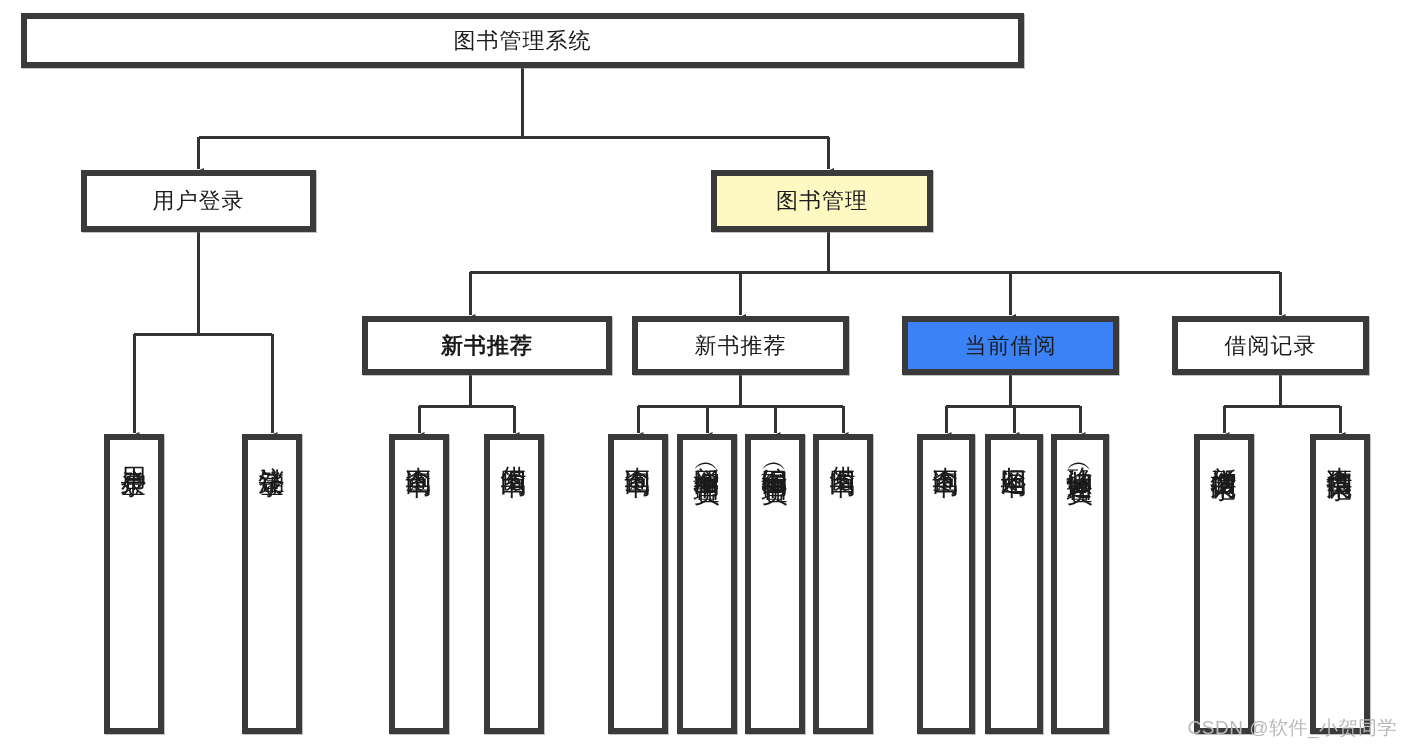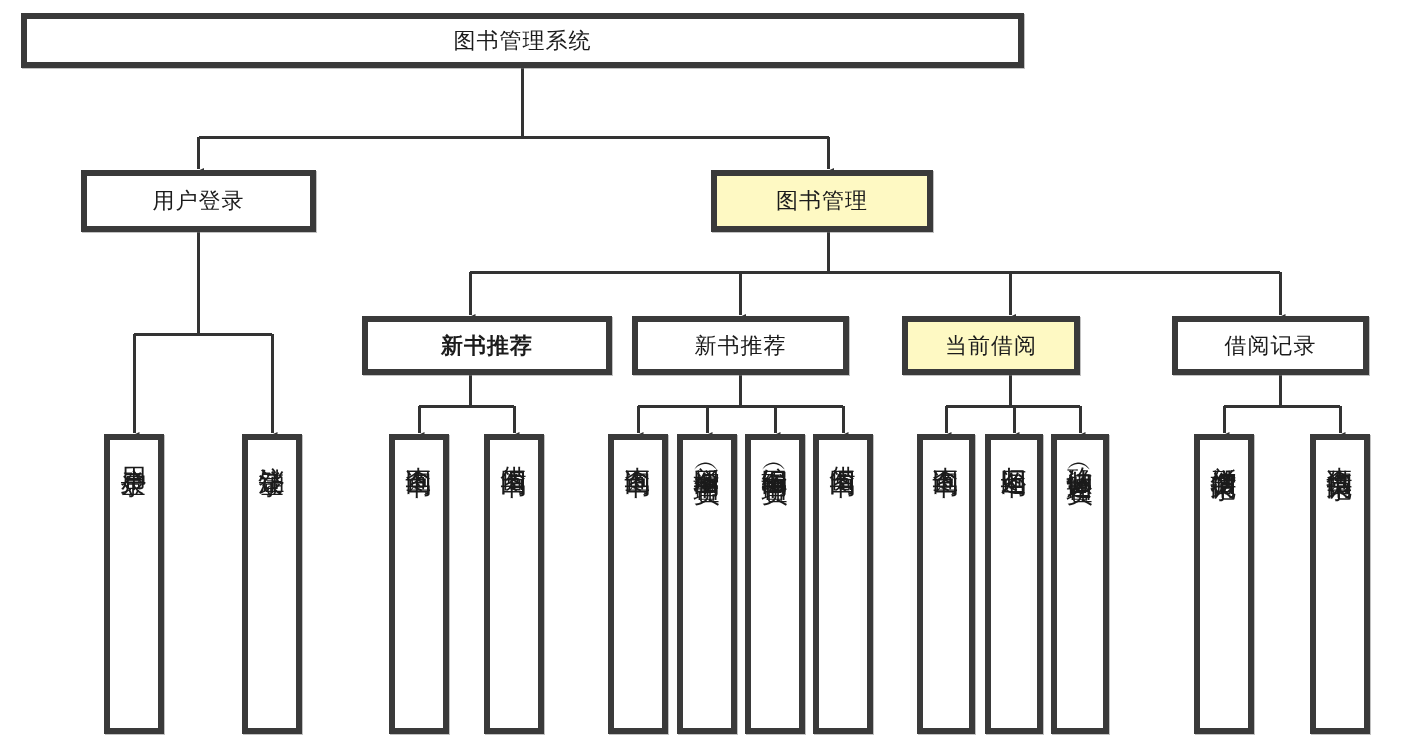--- a/index.html
+++ b/index.html
@@ -122,21 +122,21 @@
       </div>
       <div class="node horizontal" style="left: 711px; top: 170px; width: 222px; height: 62px; border-color: rgb(58, 58, 58); background: #fef9c3; color: rgb(27, 27, 27);">
         <span class="label">图书管理</span>
       </div>
       <div class="node horizontal" style="left: 362px; top: 316px; width: 250px; height: 59px; border-color: rgb(58, 58, 58); background: rgb(255, 255, 255); color: rgb(27, 27, 27); font-weight: bold;">
         <span class="label">新书推荐</span>
       </div>
       <div class="node horizontal" style="left: 632px; top: 316px; width: 217px; height: 59px; border-color: rgb(58, 58, 58); background: rgb(255, 255, 255); color: rgb(27, 27, 27);">
         <span class="label">新书推荐</span>
       </div>
-      <div class="node horizontal" style="left: 902px; top: 316px; width: 178px; height: 59px; border-color: rgb(58, 58, 58); background: #fef9c3; color: rgb(27, 27, 27);">
+      <div class="node horizontal" style="left: 902px; top: 316px; width: 217px; height: 59px; border-color: rgb(58, 58, 58); background: #3b82f6; color: rgb(27, 27, 27);">
         <span class="label">当前借阅</span>
       </div>
       <div class="node horizontal" style="left: 1172px; top: 316px; width: 197px; height: 59px; border-color: rgb(58, 58, 58); background: rgb(255, 255, 255); color: rgb(27, 27, 27);">
         <span class="label">借阅记录</span>
       </div>
       <div class="node vertical" style="left: 104px; top: 434px; width: 60px; height: 300px; border-color: rgb(58, 58, 58); background: rgb(255, 255, 255); color: rgb(27, 27, 27);">
         <span class="label">用户登录</span>
       </div>
       <div class="node vertical" style="left: 242px; top: 434px; width: 60px; height: 300px; border-color: rgb(58, 58, 58); background: rgb(255, 255, 255); color: rgb(27, 27, 27);">
         <span class="label">注销登录</span>
@@ -168,13 +168,14 @@
       <div class="node vertical" style="left: 1051px; top: 434px; width: 58px; height: 300px; border-color: rgb(58, 58, 58); background: rgb(255, 255, 255); color: rgb(27, 27, 27);">
         <span class="label">确认归还（管理员）</span>
       </div>
       <div class="node vertical" style="left: 1194px; top: 434px; width: 60px; height: 300px; border-color: rgb(58, 58, 58); background: rgb(255, 255, 255); color: rgb(27, 27, 27);">
         <span class="label">新增借阅记录</span>
       </div>
       <div class="node vertical" style="left: 1310px; top: 434px; width: 60px; height: 300px; border-color: rgb(58, 58, 58); background: rgb(255, 255, 255); color: rgb(27, 27, 27);">
         <span class="label">查询借阅记录</span>
       </div>
     </div>
+  <div class="watermark">CSDN @软件_小贺同学</div>
 </div>
 
 </body></html>

